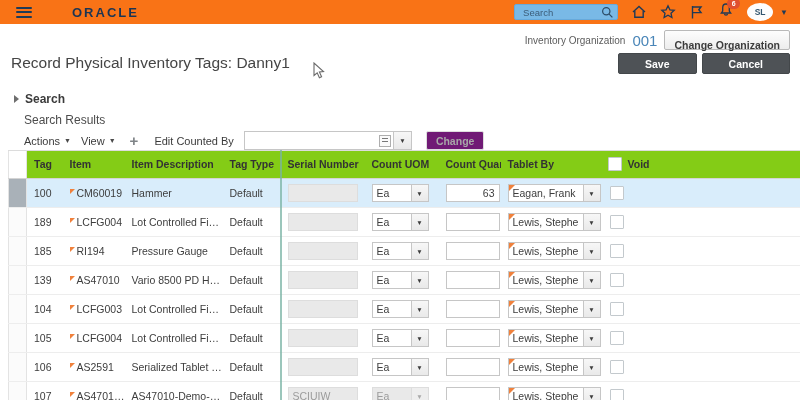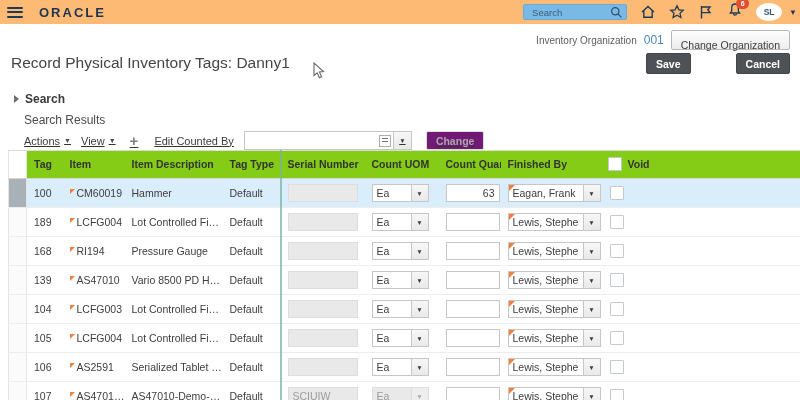--- a/index.html
+++ b/index.html
@@ -1,21 +1,21 @@
 <!DOCTYPE html>
 <html><head>
 <meta charset="utf-8">
 <style>
   html,body{margin:0;padding:0;}
   body{width:800px;height:400px;position:relative;overflow:hidden;background:#fff;
        font-family:"Liberation Sans",sans-serif;color:#333;-webkit-font-smoothing:antialiased;}
 
   
-  .apphdr{position:absolute;top:0;left:0;right:0;height:24px;background:#fdba74;
-          display:flex;align-items:center;padding:0 3px;box-sizing:border-box;}
+  .apphdr{position:absolute;top:0;left:0;right:0;height:24px;background:#f97316;
+          display:flex;align-items:center;padding:0 12px;box-sizing:border-box;gap:24px;}
   .burger{width:16px;height:11px;display:flex;flex-direction:column;justify-content:space-between;cursor:pointer;margin-left:4px;}
   .burger i{display:block;height:2px;background:#1f3a57;border-radius:1px;}
   .brand{font-weight:bold;font-size:13px;letter-spacing:2px;color:#1c3553;margin-left:16px;}
   .hdr-right{margin-left:auto;display:flex;align-items:center;gap:13px;}
   .hdr-search{width:104px;height:16px;background:#79b9e6;border:1px solid #67a9da;border-radius:2px;
               display:flex;align-items:center;padding:0 3px 0 6px;box-sizing:border-box;}
   .hdr-search input{flex:1;min-width:0;border:none;background:transparent;outline:none;
                     font-size:9.5px;color:#2c4b66;font-family:"Liberation Sans",sans-serif;}
   .hdr-search input::placeholder{color:#3c5d79;opacity:1;}
   .hico{width:16px;height:16px;display:block;cursor:pointer;}
@@ -23,39 +23,39 @@
   .bellwrap{position:relative;cursor:pointer;}
   .badge{position:absolute;top:-4px;right:-6px;min-width:11px;height:11px;border-radius:6px;background:#e0502e;
          color:#fff;font-size:7px;font-weight:bold;display:flex;align-items:center;justify-content:center;padding:0 1px;}
   .avatar{width:26px;height:18px;border-radius:50%;background:#fdfdfd;color:#33566f;font-size:8.5px;font-weight:bold;
           display:flex;align-items:center;justify-content:center;cursor:pointer;}
   .avchev{font-size:8px;color:#1f3a57;cursor:pointer;margin-left:-6px;}
 
   
   .ctx{position:absolute;top:30px;right:10px;display:flex;align-items:center;gap:7px;}
   .ctx-label{font-size:10px;color:#5c5c5c;}
-  .ctx-value{font-size:12px;color:#4a86b8;}
+  .ctx-value{font-size:15px;color:#4a86b8;}
   .btn-light{height:20px;padding:8px 9px;background:linear-gradient(#fdfdfd,#ededed);border:1px solid #b9b9b9;
-             border-radius:2px;font-size:10.5px;font-weight:normal;color:#3c3c3c;cursor:pointer;
+             border-radius:2px;font-size:10.5px;font-weight:bold;color:#3c3c3c;cursor:pointer;
              font-family:"Liberation Sans",sans-serif;}
 
   
   .pgtitle{position:absolute;top:54px;left:11px;font-size:15.5px;color:#454545;}
   .actionbtns{position:absolute;top:53px;right:10px;display:flex;gap:5px;}
-  .btn-dark{height:21px;padding:0 9px;background:#4e5256;border:1px solid #43474a;border-radius:2px;
-            font-size:10.5px;font-weight:bold;color:#fff;cursor:pointer;font-family:"Liberation Sans",sans-serif;margin-left:40px;}
+  .btn-dark{height:21px;padding:0 26px;background:#4e5256;border:1px solid #43474a;border-radius:2px;
+            font-size:10.5px;font-weight:bold;color:#fff;cursor:pointer;font-family:"Liberation Sans",sans-serif;}
 
   
   .searchpanel{position:absolute;top:92px;left:14px;display:flex;align-items:center;gap:6px;cursor:pointer;}
   .disc-tri{width:0;height:0;border-left:5px solid #6e6e6e;border-top:4px solid transparent;border-bottom:4px solid transparent;}
   .searchpanel span{font-size:12px;font-weight:bold;color:#3b3b3b;}
 
   
   .resheading{position:absolute;top:113px;left:24px;font-size:12px;color:#4c4c4c;}
-  .toolbar{position:absolute;top:131px;left:24px;display:flex;align-items:center;gap:10px;text-decoration:underline;}
+  .toolbar{position:absolute;top:131px;left:24px;display:flex;align-items:center;gap:10px;}
   .menubtn{display:flex;align-items:center;gap:4px;font-size:11px;color:#3b3b3b;cursor:pointer;}
   .caret{font-size:7px;color:#4a4a4a;}
   .plus{font-size:15px;color:#7f8487;font-weight:bold;cursor:pointer;margin:0 4px;line-height:1;}
   .ecb-label{font-size:11px;color:#3b3b3b;margin-left:2px;}
   .combo{display:inline-flex;align-items:center;}
   .inp{height:19px;border:1px solid #c6c6c6;background:#fff;font-size:10.5px;color:#3d3d3d;
        padding:0 4px;box-sizing:border-box;font-family:"Liberation Sans",sans-serif;outline:none;}
   .ecb-box{position:relative;display:inline-flex;}
   .ecb-input{width:150px;padding-right:18px;}
   .lov{position:absolute;right:3px;top:3.5px;width:12px;height:12px;border:1px solid #aeaeae;background:#fafafa;
@@ -206,21 +206,21 @@
   <tbody>
         <tr>
     <th class="c-sel"></th>
     <th>Tag</th>
     <th>Item</th>
     <th>Item Description</th>
     <th>Tag Type</th>
     <th>Serial Number</th>
     <th>Count UOM</th>
     <th>Count Quantity</th>
-    <th>Finished By</th>
+    <th>Tablet By</th>
     <th>
       <span class="voidhead">
               <span class="cb"></span>
       <span>Void</span>
             </span>
     </th>
     <th></th>
   </tr>
 
   <tr class="selected">
@@ -258,21 +258,21 @@
     <td><span class="cellcombo chgwrap">
               <input class="inp cellinp inp-cby" value="Lewis, Stephen" style="">
               <span class="ddbtn" style="height:18px;width:18px;"></span>
             </span></td>
     <td class="c-void"><span class="cb"></span></td>
     <td></td>
   </tr>
 
   <tr>
     <td class="c-sel"></td>
-    <td>168</td>
+    <td>185</td>
     <td><span class="itemflag"></span><span>RI194</span></td>
     <td>Pressure Gauge</td>
     <td>Default</td>
     <td><input class="inp cellinp inp-serial dis" disabled="" value="" style=""></td>
     <td><span class="cellcombo">
               <input class="inp cellinp inp-uom" value="Ea" style="">
               <span class="ddbtn" style="height:18px;width:18px;"></span>
             </span></td>
     <td><input class="inp cellinp inp-qty" value="" style=""></td>
     <td><span class="cellcombo chgwrap">

